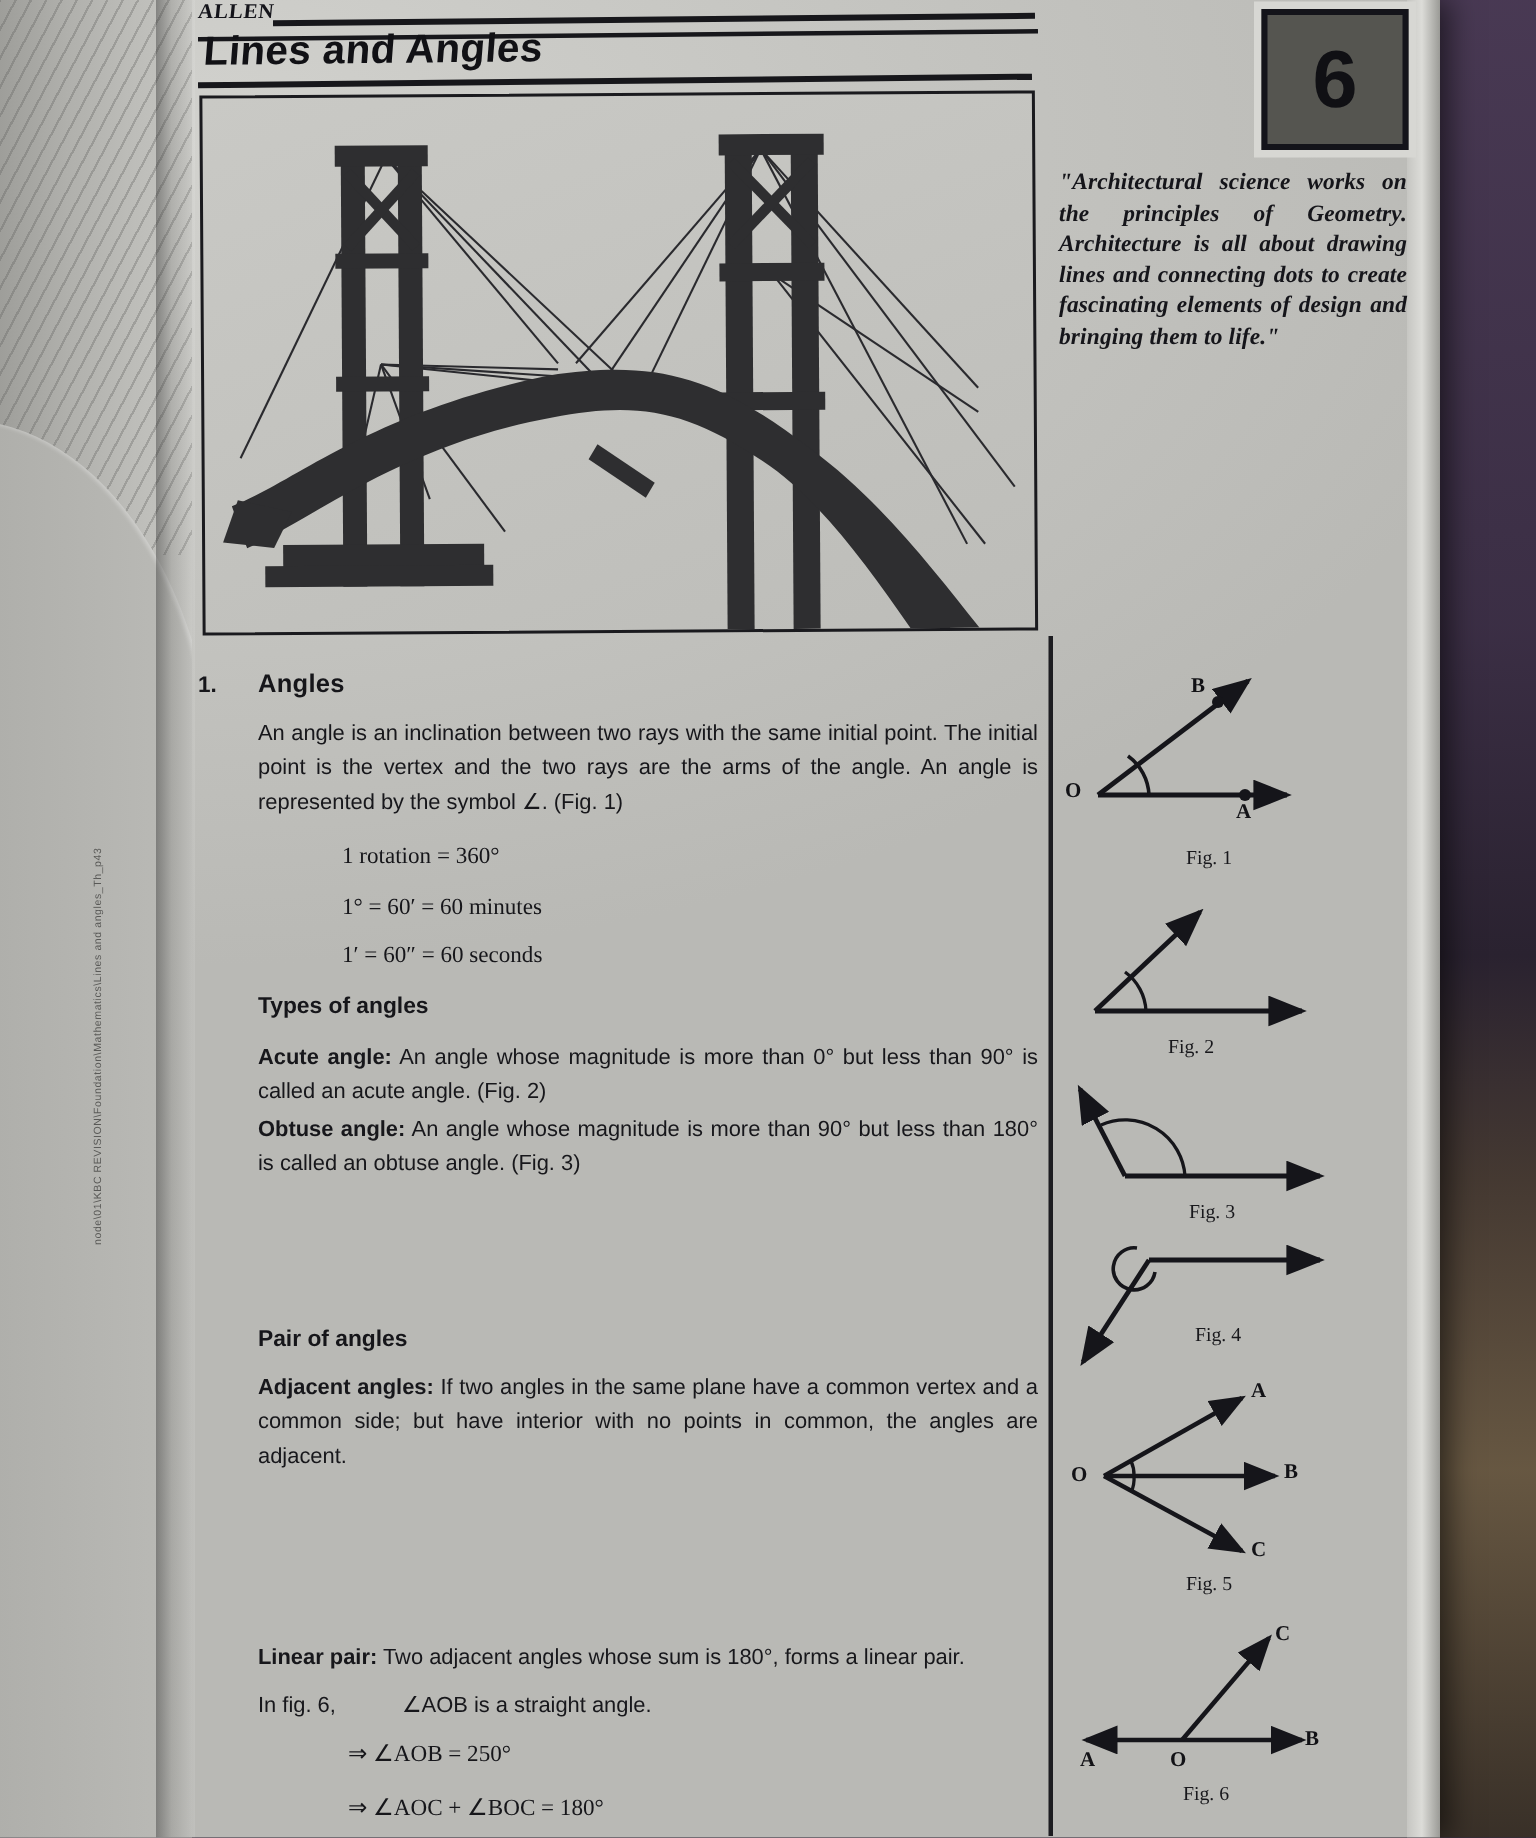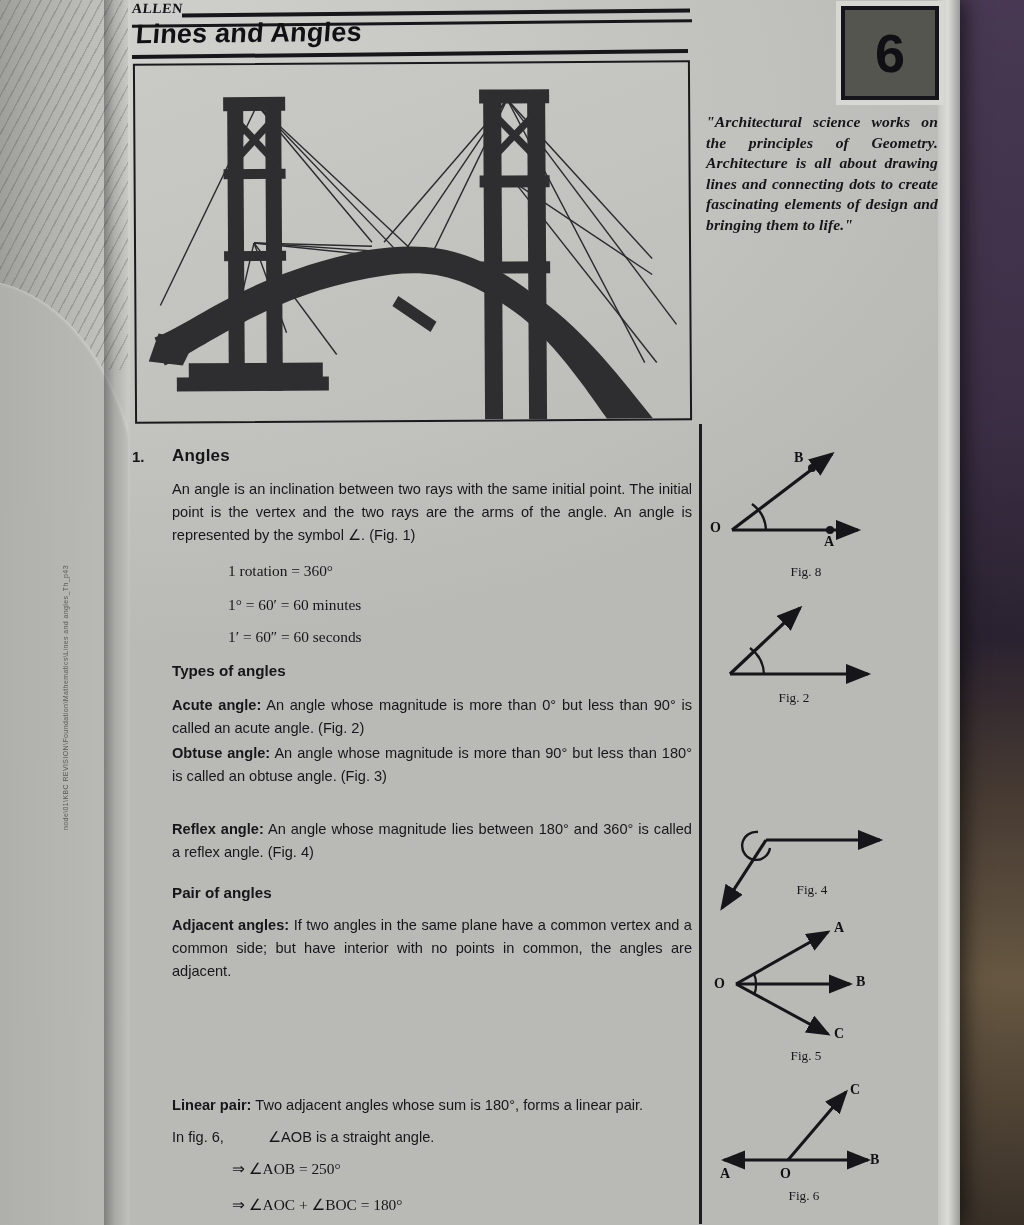--- a/index.html
+++ b/index.html
@@ -209,23 +209,20 @@
     <div class="sub" style="left:44px;top:662px;text-align:center;">Types of angles</div>
 
     <div class="para" style="left:44px;top:694px;width:520px;">
       <b>Acute angle:</b><span> An angle whose magnitude is more than 0° but less than 90° is called an acute angle. (Fig. 2)</span>
     </div>
 
     <div class="para" style="left:44px;top:742px;width:520px;">
       <b>Obtuse angle:</b><span> An angle whose magnitude is more than 90° but less than 180° is called an obtuse angle. (Fig. 3)</span>
     </div>
 
-    <div class="para" style="left:44px;top:818px;width:520px;">
-      <b>Reflex angle:</b><span> An angle whose magnitude lies between 180° and 360° is called a reflex angle. (Fig. 4)</span>
-    </div>
 
     <div class="sub" style="left:44px;top:884px;">Pair of angles</div>
 
     <div class="para" style="left:44px;top:914px;width:520px;">
       <b>Adjacent angles:</b><span> If two angles in the same plane have a common vertex and a common side; but have interior with no points in common, the angles are adjacent.</span>
     </div>
 
 
     <div class="para" style="left:44px;top:1094px;width:522px;">
       <b>Linear pair:</b><span> Two adjacent angles whose sum is 180°, forms a linear pair.</span>
@@ -248,37 +245,50 @@
           </defs>
           <line x1="24" y1="88" x2="150" y2="88" stroke="#15151a" stroke-width="3.2" marker-end="url(#ah)"></line>
           <line x1="24" y1="88" x2="124" y2="12" stroke="#15151a" stroke-width="3.2" marker-end="url(#ah)"></line>
           <path d="M58 88 A 34 34 0 0 0 44 62" fill="none" stroke="#15151a" stroke-width="2.4"></path>
           <circle cx="122" cy="88" r="4" fill="#15151a"></circle>
           <circle cx="104" cy="26" r="4" fill="#15151a"></circle>
         </svg>
         <div class="ptlabel" style="left:2px;top:78px;">O</div>
         <div class="ptlabel" style="left:116px;top:92px;">A</div>
         <div class="ptlabel" style="left:86px;top:8px;">B</div>
-        <div class="figcap" style="left:58px;top:122px;">Fig. 8</div>
+        <div class="figcap" style="left:58px;top:122px;">Fig. 1</div>
       </div>
 
       <div class="figbox" style="left:0px;top:182px;">
         <svg width="190" height="84" viewBox="0 0 190 84">
           <defs>
             <marker id="ah2" markerWidth="9" markerHeight="9" refX="7" refY="3.2" orient="auto">
               <path d="M0,0 L8,3.2 L0,6.4 Z" fill="#15151a"></path>
             </marker>
           </defs>
           <line x1="22" y1="68" x2="160" y2="68" stroke="#15151a" stroke-width="3.2" marker-end="url(#ah2)"></line>
           <line x1="22" y1="68" x2="92" y2="2" stroke="#15151a" stroke-width="3.2" marker-end="url(#ah2)"></line>
           <path d="M56 68 A 34 34 0 0 0 42 42" fill="none" stroke="#15151a" stroke-width="2.2"></path>
         </svg>
         <div class="figcap" style="left:46px;top:84px;">Fig. 2</div>
       </div>
 
+      <div class="figbox" style="left:0px;top:296px;">
+        <svg width="190" height="84" viewBox="0 0 190 84">
+          <defs>
+            <marker id="ah3" markerWidth="9" markerHeight="9" refX="7" refY="3.2" orient="auto">
+              <path d="M0,0 L8,3.2 L0,6.4 Z" fill="#15151a"></path>
+            </marker>
+          </defs>
+          <line x1="42" y1="64" x2="172" y2="64" stroke="#15151a" stroke-width="3.2" marker-end="url(#ah3)"></line>
+          <line x1="42" y1="64" x2="12" y2="6" stroke="#15151a" stroke-width="3.2" marker-end="url(#ah3)"></line>
+          <path d="M82 64 A 40 40 0 0 0 26 30" fill="none" stroke="#15151a" stroke-width="2.2"></path>
+        </svg>
+        <div class="figcap" style="left:60px;top:80px;">Fig. 3</div>
+      </div>
 
       <div class="figbox" style="left:0px;top:396px;">
         <svg width="190" height="96" viewBox="0 0 190 96">
           <defs>
             <marker id="ah4" markerWidth="9" markerHeight="9" refX="7" refY="3.2" orient="auto">
               <path d="M0,0 L8,3.2 L0,6.4 Z" fill="#15151a"></path>
             </marker>
           </defs>
           <line x1="58" y1="20" x2="172" y2="20" stroke="#15151a" stroke-width="3.2" marker-end="url(#ah4)"></line>
           <line x1="58" y1="20" x2="14" y2="88" stroke="#15151a" stroke-width="3.2" marker-end="url(#ah4)"></line>

